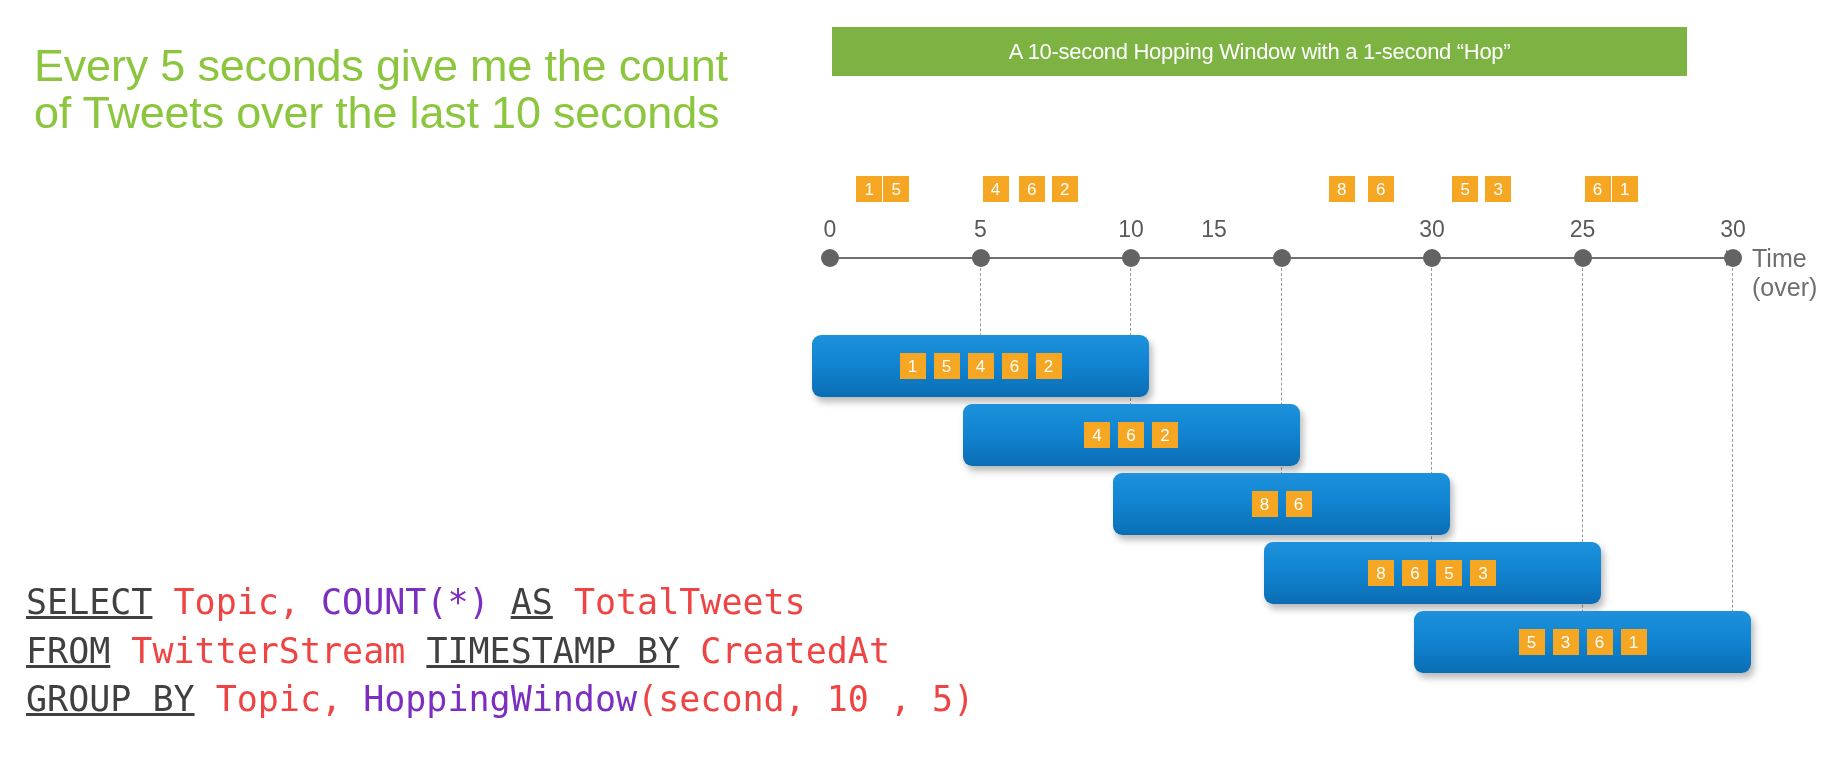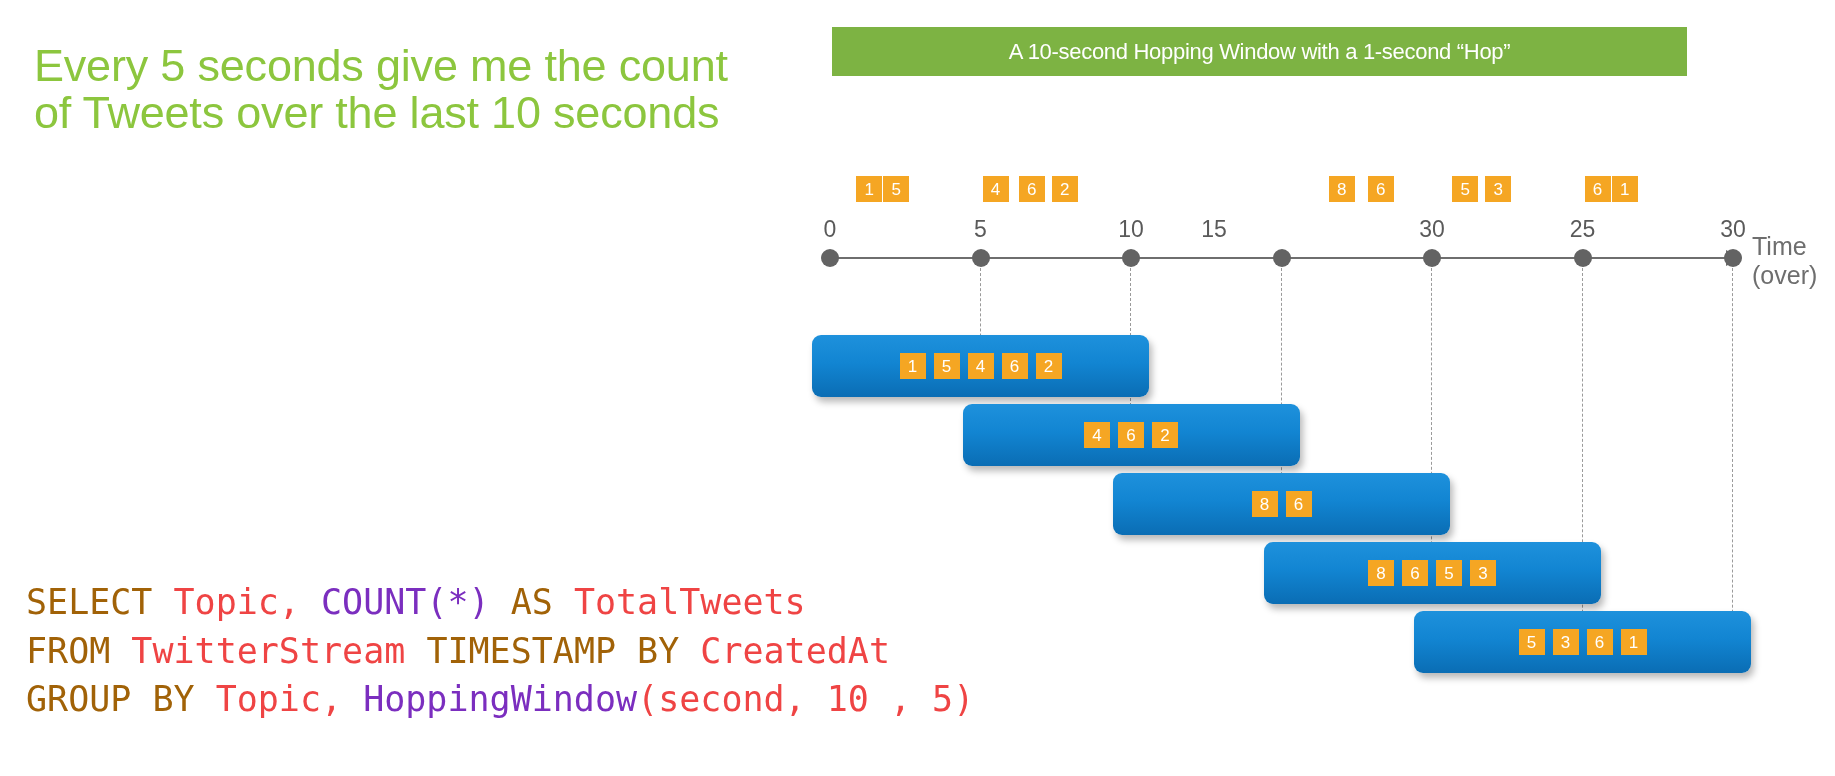--- a/index.html
+++ b/index.html
@@ -102,21 +102,21 @@
   .drop-line {
     position: absolute;
     width: 0;
     border-left: 1px dashed #9a9a9a;
     top: 268px;
     margin-left: -1px;
   }
   #time-label {
     position: absolute;
     left: 1752px;
-    top: 232px;
+    top: 244px;
     font-size: 25px;
     line-height: 1.15;
     color: #6E6E6E;
     font-family: "Liberation Sans", sans-serif;
     white-space: nowrap;
   }
   #time-label .sub { display: block; }
 
   
   .tweet-chip {
@@ -167,21 +167,21 @@
   #sql {
     position: absolute;
     left: 26px;
     top: 578px;
     font-family: "DejaVu Sans Mono", "Liberation Mono", monospace;
     font-size: 35px;
     line-height: 1.39;
     color: #5A5A5A;
     white-space: pre;
   }
-  .kw  { color: #a16207; }
+  .kw  { color: #404040; text-decoration: underline; }
   .fn  { color: #7B2EBF; }
   .pl  { color: #ef4444; }
 </style>
 </head>
 <body>
 
 <div id="slide">
 
   <div id="headline">Every 5 seconds give me the count of Tweets over the last 10 seconds</div>
 

